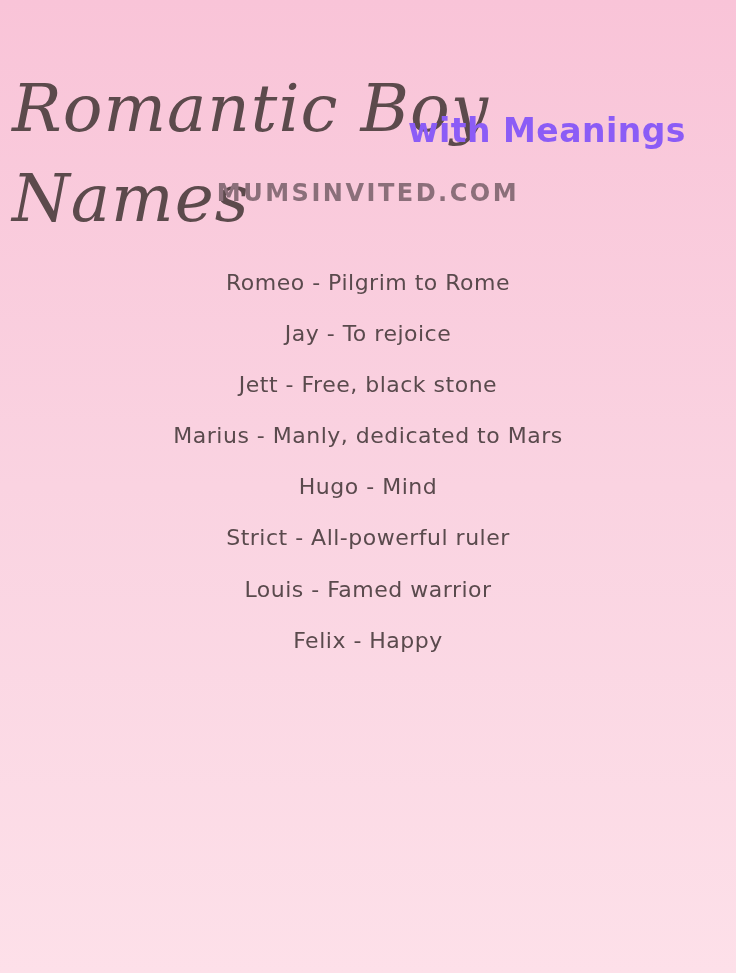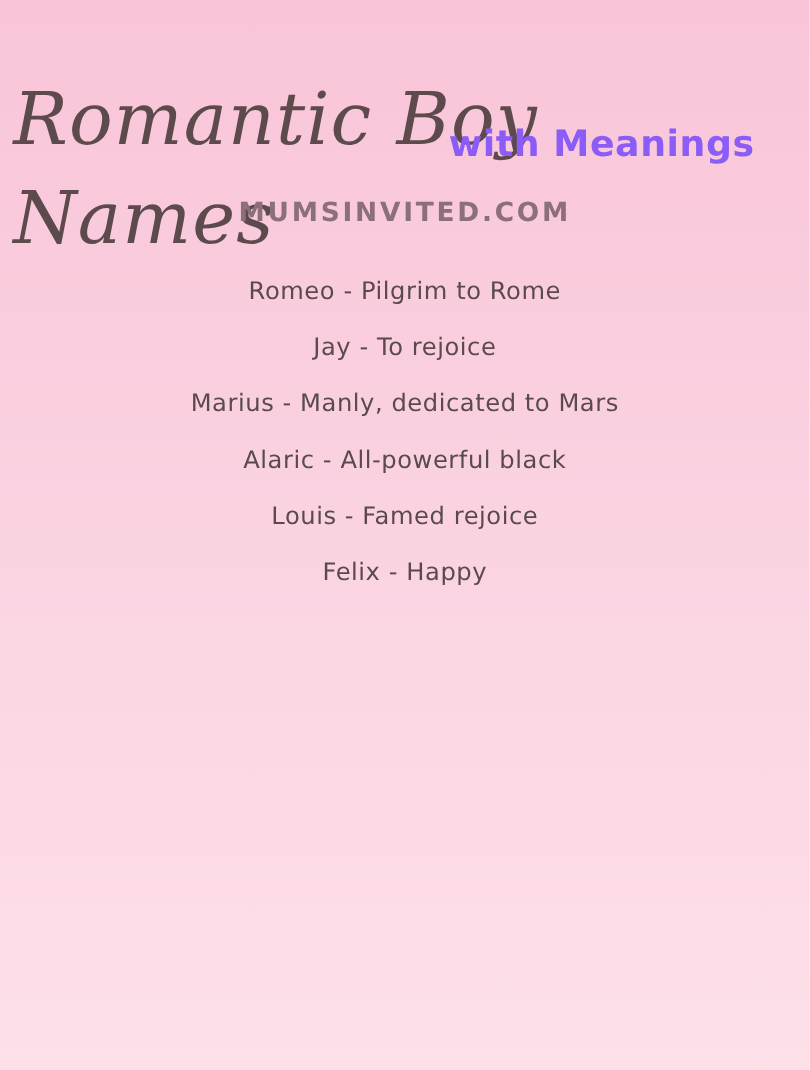--- a/index.html
+++ b/index.html
@@ -51,21 +51,21 @@
       font-weight: bold;
       font-size: 24px;
       letter-spacing: 2.5px;
       color: #8b6f7a;
       line-height: 30px;
     }
     .list {
       position: absolute;
       left: 0;
       width: 736px;
-      top: 245px;
+      top: 262px;
       margin: 0;
       padding: 0;
       list-style: none;
     }
     .list li {
       height: 51.1px;
       line-height: 42px;
       text-align: center;
       font-family: "DejaVu Sans", sans-serif;
       font-size: 22px;
@@ -76,17 +76,19 @@
 </head>
 <body>
 
 <h1 class="title">Romantic Boy Names</h1>
 <div class="subtitle">with Meanings</div>
 <div class="site">MUMSINVITED.COM</div>
 
 <ul class="list">
   <li>Romeo - Pilgrim to Rome</li>
   <li>Jay - To rejoice</li>
+  <li>Jett - Free, black stone</li>
   <li>Marius - Manly, dedicated to Mars</li>
-  <li>Alaric - All-powerful black</li>
-  <li>Louis - Famed rejoice</li>
+  <li>Hugo - Mind</li>
+  <li>Strict - All-powerful ruler</li>
+  <li>Louis - Famed warrior</li>
   <li>Felix - Happy</li>
 </ul>
 
 </body></html>

